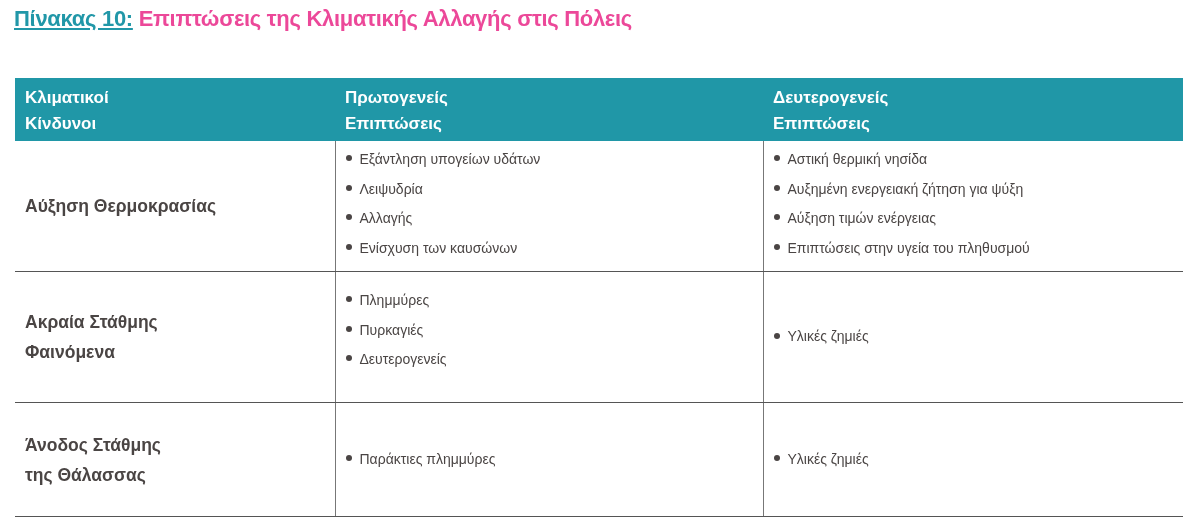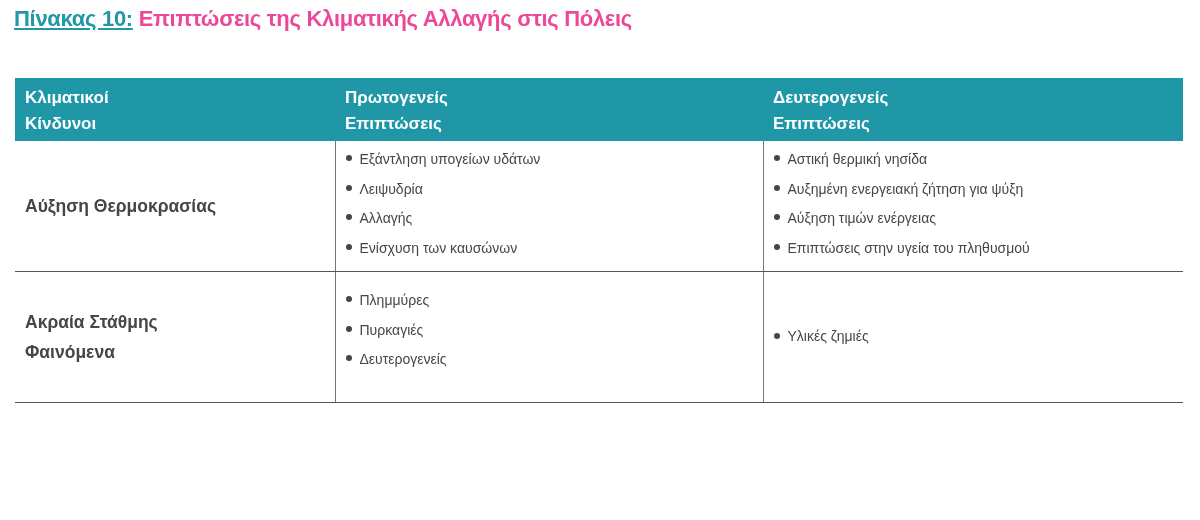--- a/index.html
+++ b/index.html
@@ -86,14 +86,30 @@
           <li><span class="bullet"></span><span>Πυρκαγιές</span></li>
           <li><span class="bullet"></span><span>Δευτερογενείς</span></li>
         </ul>
       </td>
       <td>
         <ul>
           <li><span class="bullet"></span><span>Υλικές ζημιές</span></li>
         </ul>
       </td>
     </tr>
+    <tr class="r3">
+      <td class="risk">
+        <div>Άνοδος Στάθμης</div>
+        <div>της Θάλασσας</div>
+      </td>
+      <td>
+        <ul>
+          <li><span class="bullet"></span><span>Παράκτιες πλημμύρες</span></li>
+        </ul>
+      </td>
+      <td>
+        <ul>
+          <li><span class="bullet"></span><span>Υλικές ζημιές</span></li>
+        </ul>
+      </td>
+    </tr>
   </tbody>
 </table>
 
 </body></html>

